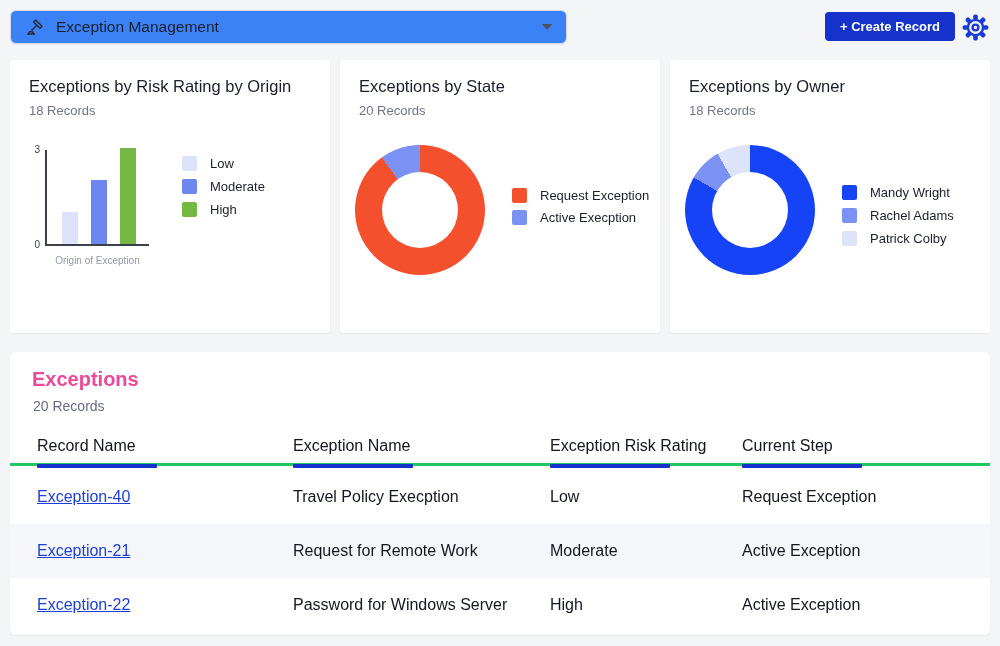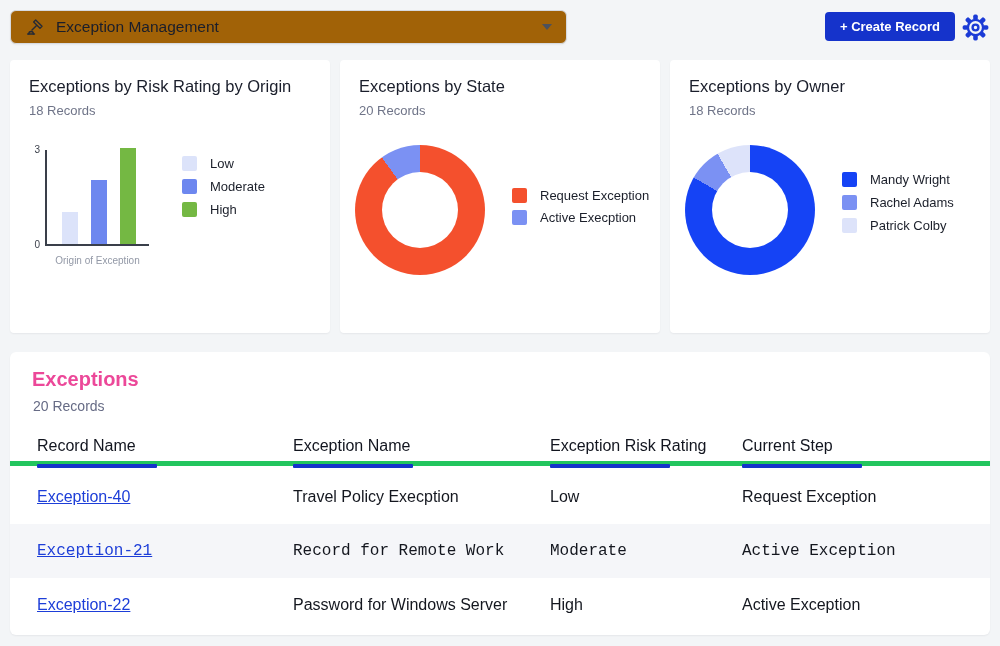--- a/index.html
+++ b/index.html
@@ -7,21 +7,21 @@
   body {
     background: #f3f5f7;
     font-family: "Liberation Sans", sans-serif;
     color: #161a25;
     position: relative;
     overflow: hidden;
   }
   
   .app-select {
     position: absolute; left: 10px; top: 10px; width: 557px; height: 34px;
-    background: #a16207; border: 1px solid #d7dae0; border-radius: 6px;
+    background: #3b82f6; border: 1px solid #d7dae0; border-radius: 6px;
     display: flex; align-items: center; gap: 11px; padding: 0 14px;
     box-shadow: 0 1px 2px rgba(16,24,40,.05); cursor: pointer;
   }
   .app-select-label { font-size: 15.5px; color: #1a1e2b; }
   .caret {
     margin-left: auto; width: 0; height: 0;
     border-left: 5px solid transparent; border-right: 5px solid transparent;
     border-top: 6px solid #4c515c;
   }
   .create-btn {
@@ -54,49 +54,49 @@
   .ytick-top { left: 16px; top: 84px; } .ytick-bottom { left: 16px; top: 179px; }
   .xlabel {
     position: absolute; left: 30px; top: 195px; width: 115px; text-align: center;
     font-size: 10px; color: #9298a6;
   }
   
   .donut { position: absolute; left: 15px; top: 85px; width: 130px; height: 130px; border-radius: 50%; }
   .donut-hole { position: absolute; inset: 27px; background: #fff; border-radius: 50%; }
   
   .legend { position: absolute; left: 172px; display: flex; flex-direction: column; gap: 8px; }
-  #legend0 { top: 96px; } #legend1 { top: 128px; gap: 7px; } #legend2 { top: 112px; }
+  #legend0 { top: 96px; } #legend1 { top: 128px; gap: 7px; } #legend2 { top: 125px; }
   .legend-item { display: flex; align-items: center; gap: 13px; }
   .legend-swatch { width: 15px; height: 15px; border-radius: 2px; flex: none; }
   .legend-label { font-size: 13px; color: #1b1f2a; }
   
   .table-card {
     position: absolute; left: 10px; top: 352px; width: 980px; height: 283px;
     background: #fff; border-radius: 6px;
     box-shadow: 0 1px 2px rgba(16,24,40,.06);
   }
   .table-title { margin: 16px 0 0 22px; font-size: 20px; font-weight: 600; color: #ec4899; }
   .table-sub   { margin: 7px 0 0 23px; font-size: 14px; color: #666b85; }
   .tgrid {
     display: grid; grid-template-columns: 256px 257px 192px 1fr;
     align-items: center; padding-left: 27px; padding-right: 20px;
   }
   .thead {
     position: absolute; left: 0; right: 0; top: 74px; height: 40px;
-    border-bottom: 5px solid #22c55e;
+    border-bottom: 3px solid #22c55e;
   }
   .th { position: relative; height: 40px; display: flex; align-items: center; }
   .th-label { font-size: 16px; font-weight: 500; color: #12151f; }
   .th-underline {
     position: absolute; left: 0; bottom: -2px; width: 120px; height: 4px;
     background: #1533cb; border-radius: 1px;
   }
   .tbody { position: absolute; left: 0; right: 0; top: 118px; }
   .trow { height: 54px; font-size: 16px; color: #14171f; }
-  .trow.alt { background: #f5f6f9; font-family: Liberation Mono, monospace; }
+  .trow.alt { background: #f5f6f9; }
   .record-link { color: #1d3ed8; text-decoration: underline; cursor: pointer; }
 </style>
 </head>
 <body>
 
 <div class="app-select">
   <span style="display:flex">
     <svg width="20" height="20" viewBox="0 0 24 24" fill="none" stroke="#262b36" stroke-width="1.7" stroke-linecap="round" stroke-linejoin="round">
       <path d="M12.8 3.6l7.6 7.6-2.4 2.4-7.6-7.6z"></path>
       <path d="M13.6 10.4l-5.2 5.2"></path>
@@ -221,21 +221,21 @@
     </div>
   <div class="tbody" id="tbody">
       <div class="trow tgrid">
         <a class="record-link" href="#">Exception-40</a>
         <span>Travel Policy Execption</span>
         <span>Low</span>
         <span>Request Exception</span>
       </div>
       <div class="trow tgrid alt">
         <a class="record-link" href="#">Exception-21</a>
-        <span>Record for Remote Work</span>
+        <span>Request for Remote Work</span>
         <span>Moderate</span>
         <span>Active Exception</span>
       </div>
       <div class="trow tgrid">
         <a class="record-link" href="#">Exception-22</a>
         <span>Password for Windows Server</span>
         <span>High</span>
         <span>Active Exception</span>
       </div>
     </div>

